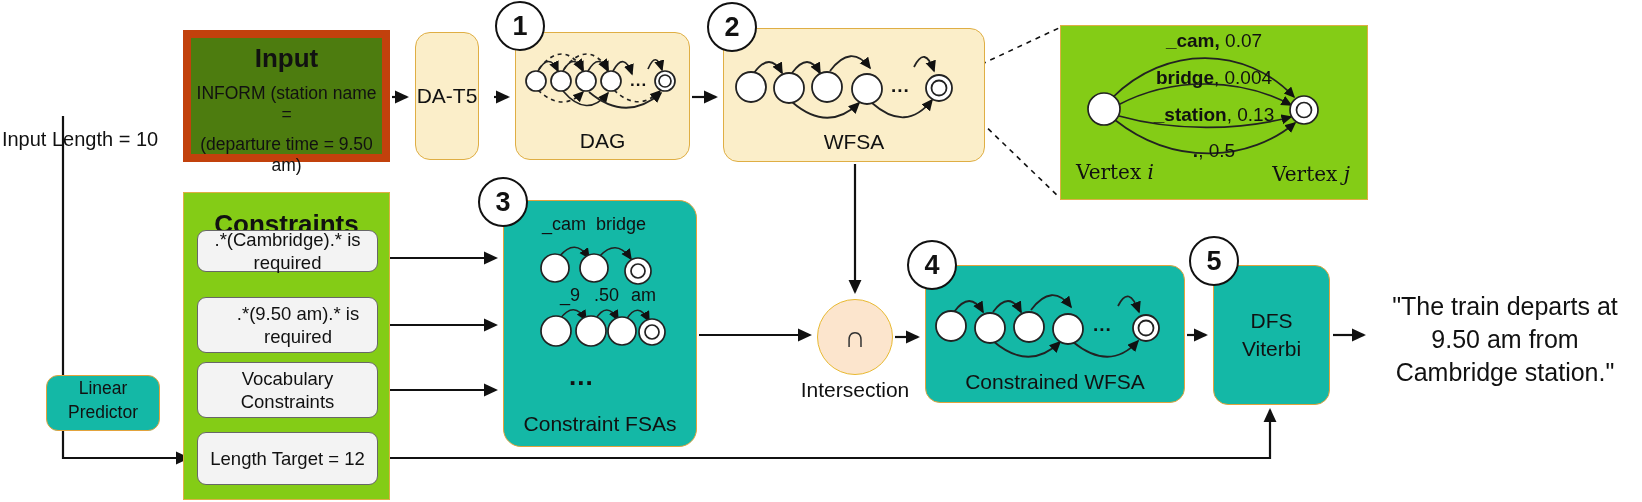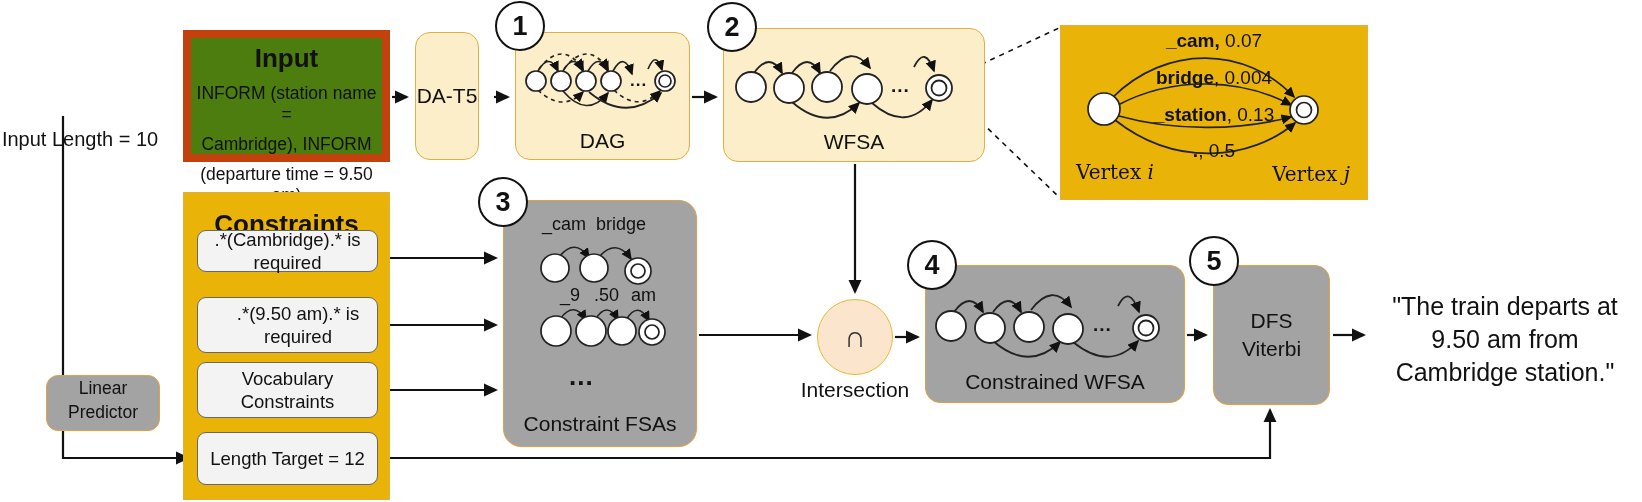--- a/index.html
+++ b/index.html
@@ -8,22 +8,22 @@
   .abs{position:absolute;}
   svg{display:block;}
   
   #wire-layer{position:absolute;left:0;top:0;z-index:1;}
   .box{position:absolute;z-index:2;box-sizing:border-box;}
   .badge{position:absolute;z-index:4;width:46px;height:46px;border-radius:50%;
          background:#fff;border:2px solid #111;display:flex;align-items:center;justify-content:center;
          font-weight:bold;font-size:27px;}
   
   .proc-yellow{background:#fbeec9;border:1.6px solid #dfae44;border-radius:15px;}
-  .proc-peach {background:#a3a3a3;border:1.6px solid #e2a33d;border-radius:15px;}
-  .flat-yellow{background:#eab308;border:1.6px solid #dfae44;}
+  .proc-peach {background:#14b8a6;border:1.6px solid #e2a33d;border-radius:15px;}
+  .flat-yellow{background:#84cc16;border:1.6px solid #dfae44;}
   .blue-box   {background:#4d7c0f;border:8px solid #c2410c;}
   .gray-item  {position:absolute;box-sizing:border-box;background:#f3f3f3;border:1.4px solid #676767;
                border-radius:9px;display:flex;align-items:center;justify-content:center;
                text-align:center;font-size:18.5px;line-height:23px;padding:2px 8px;}
   .box-label{position:absolute;width:100%;text-align:center;font-size:21px;}
   .title{width:100%;text-align:center;font-weight:bold;font-size:26px;}
   .body-line{width:100%;text-align:center;font-size:17.5px;}
   .ellipsis{position:absolute;z-index:3;font-weight:bold;letter-spacing:1px;color:#111;}
   .edge-label{position:absolute;z-index:3;width:100%;text-align:center;font-size:19px;}
   .edge-label b{font-weight:bold;}
@@ -75,21 +75,20 @@
 
   <div class="box proc-peach" style="left:46px;top:375px;width:114px;height:56px;border-radius:12px;
        display:flex;flex-direction:column;align-items:center;justify-content:flex-start;font-size:17.5px;line-height:24px;">
     <div>Linear</div>
     <div>Predictor</div>
   </div>
 
   <div class="box blue-box" style="left:183px;top:30px;width:207px;height:132px;">
     <div class="title" style="margin-top:5px;">Input</div>
     <div class="body-line" style="margin-top:9px;">INFORM (station name =</div>
-    <div class="body-line" style="margin-top:9px;">Cambridge), INFORM</div>
     <div class="body-line" style="margin-top:9px;">(departure time = 9.50 am)</div>
   </div>
 
   <div class="box proc-yellow" style="left:415px;top:32px;width:64px;height:128px;display:flex;align-items:center;justify-content:center;font-size:21px;">
     <span>DA-T5</span>
   </div>
 
   <div class="box proc-yellow" style="left:515px;top:32px;width:175px;height:128px;">
     <svg width="175" height="96" viewBox="0 0 175 96">
       <g stroke="#222" stroke-width="1.7" fill="none">

